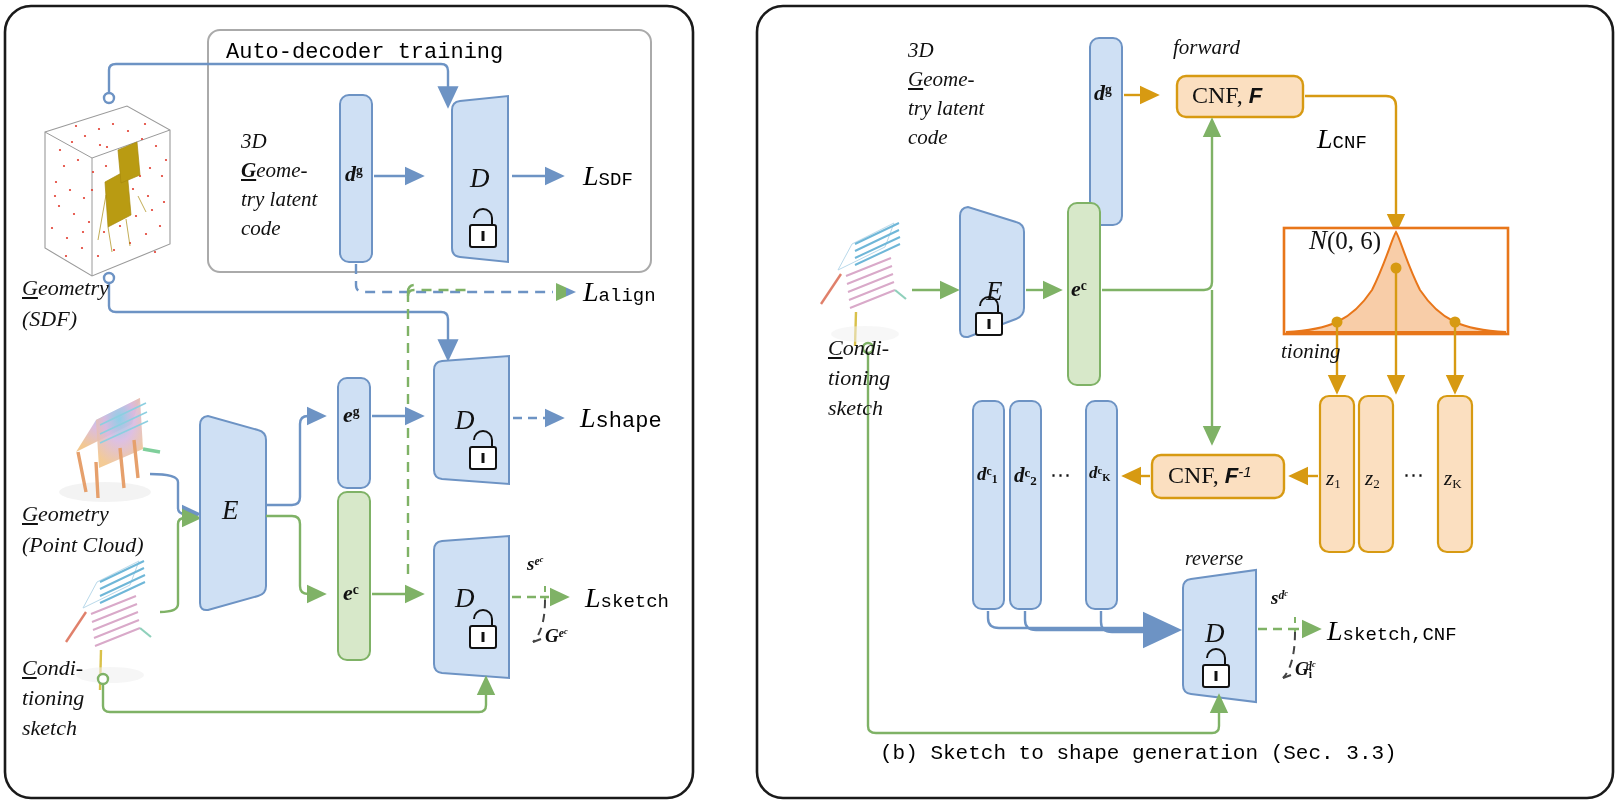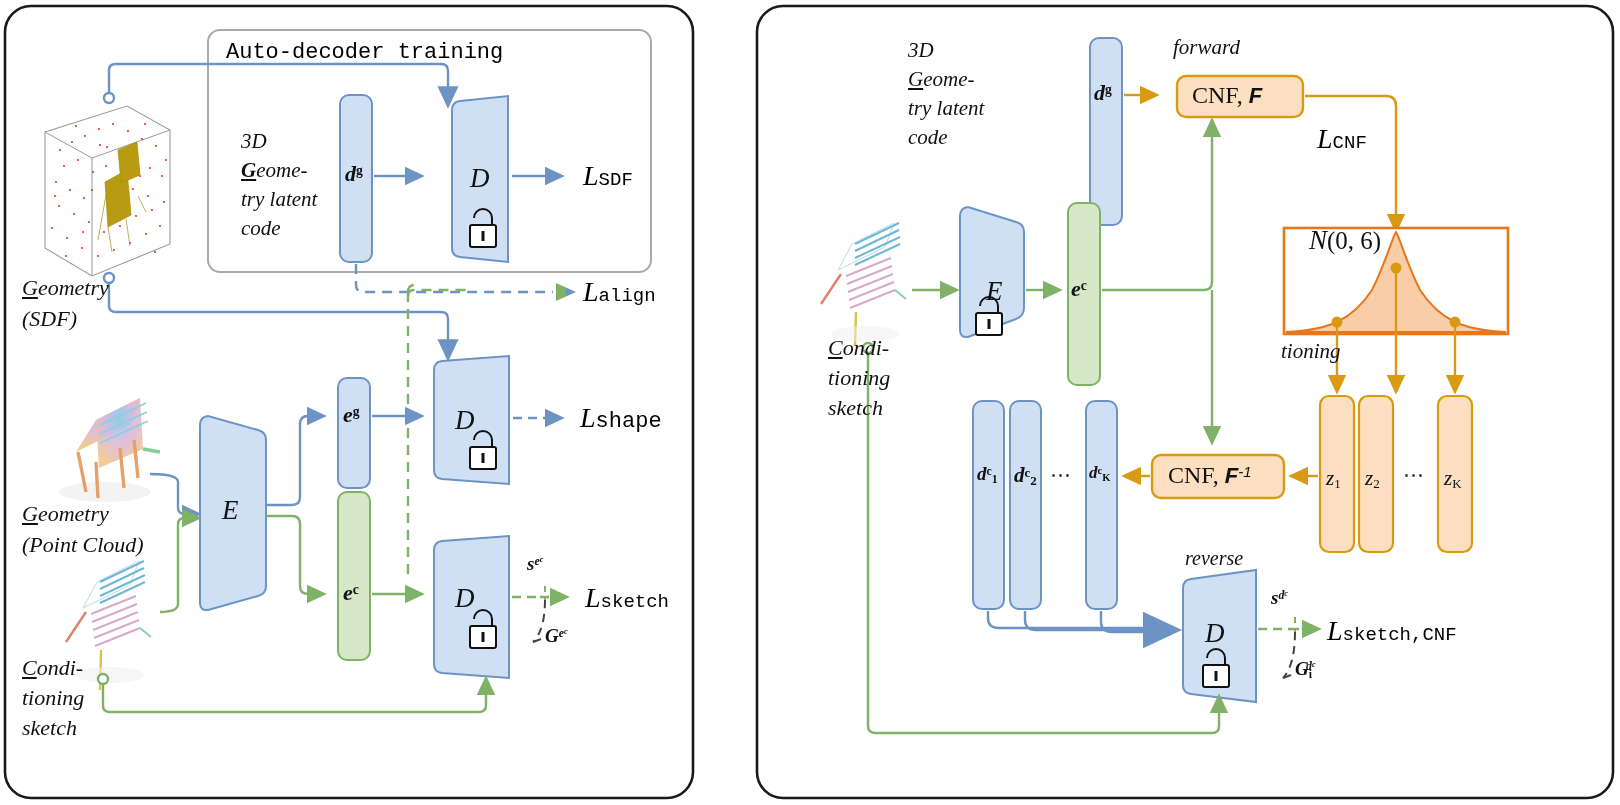--- a/index.html
+++ b/index.html
@@ -433,14 +433,15 @@
 <div class="lbl serif" style="left:1271px;top:587px;font-size:19px;font-weight:bold;font-style:italic;">
   <span>s</span><sup><span>d</span><sup style="font-size:.7em">c</sup></sup>
 </div>
 <div class="lbl serif" style="left:1295px;top:658px;font-size:19px;font-weight:bold;font-style:italic;">
   <span>G</span><sub>i</sub><sup style="margin-left:-6px"><span>d</span><sup style="font-size:.7em">c</sup></sup>
 </div>
 <div class="lbl" style="left:1327px;top:615px;font-size:24px;">
   <span class="cal" style="font-size:28px;">L</span><span class="sans" style="font-size:19px;">sketch,CNF</span>
 </div>
 
+<div class="lbl sans" style="left:880px;top:742px;font-size:21px;">(b) Sketch to shape generation (Sec. 3.3)</div>
 
 </div>
 
 </body></html>

